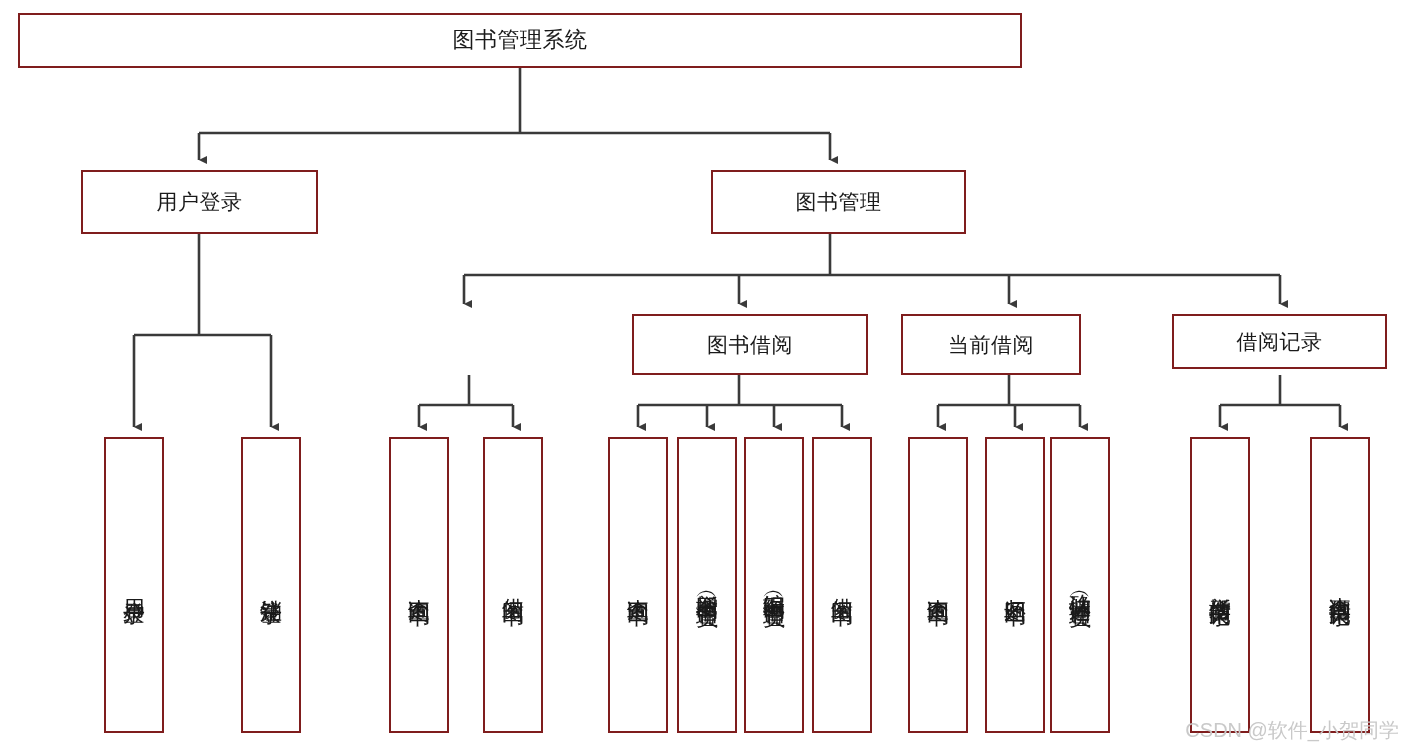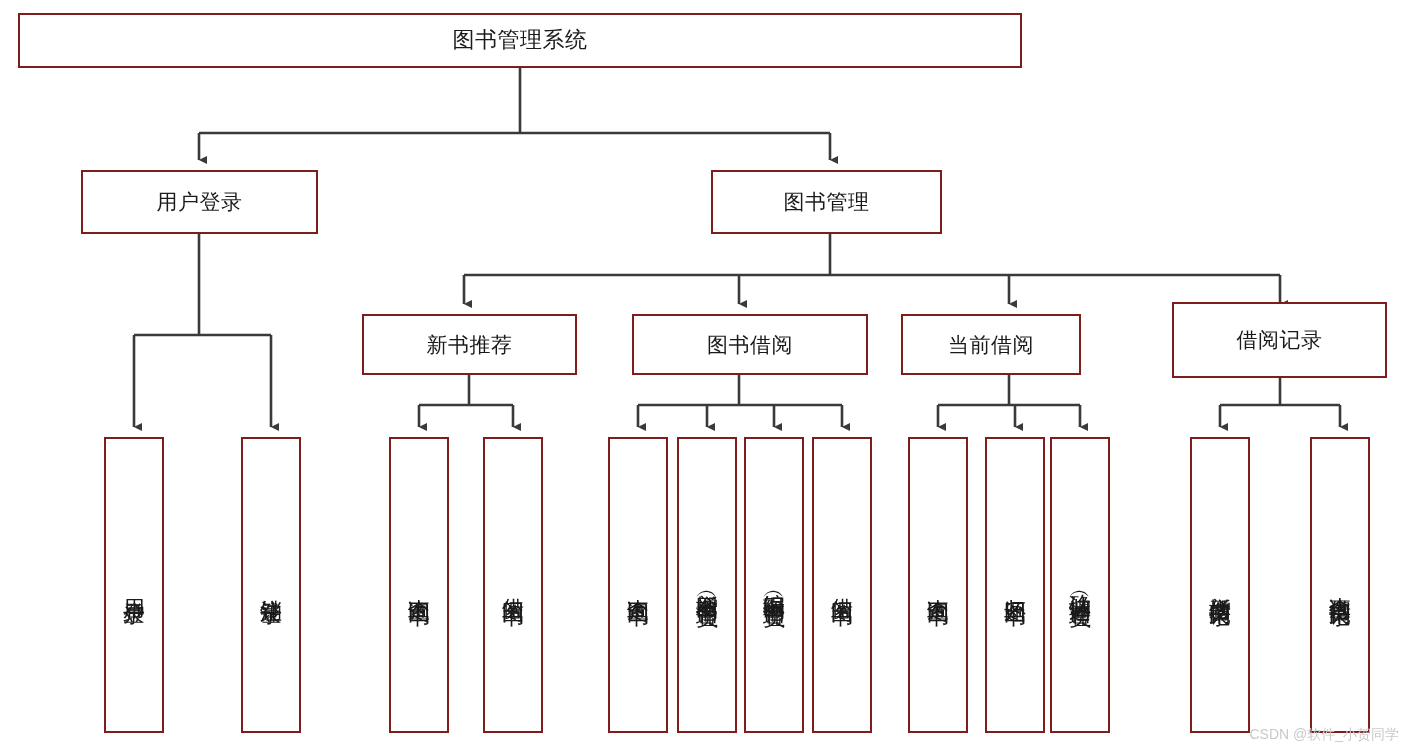--- a/index.html
+++ b/index.html
@@ -54,21 +54,21 @@
     letter-spacing: 2px;
     line-height: 1.0;
     font-size: 22px;
   }
   .node-box.root .node-label { font-size: 22px; }
   .watermark {
     position: absolute;
     right: 6px;
     bottom: 3px;
     color: #c9c9c9;
-    font-size: 14px;
+    font-size: 20px;
     white-space: nowrap;
     user-select: none;
     margin-top: 32px;
   }
 </style>
 </head>
 <body>
 
 <div id="diagram-root">
 
@@ -141,34 +141,31 @@
     </g>
   </svg>
 
   <div class="node-box root" style="left:18px; top:13px; width:1004px; height:55px;">
     <span class="node-label">图书管理系统</span>
   </div>
 
   <div class="node-box" style="left:81px; top:170px; width:237px; height:64px;">
     <span class="node-label">用户登录</span>
   </div>
-  <div class="node-box" style="left:711px; top:170px; width:231px; height:64px;">
+  <div class="node-box" style="left:711px; top:170px; width:255px; height:64px;">
     <span class="node-label">图书管理</span>
   </div>
 
-  <div class="node-box" style="left:362px; top:314px; width:215px; height:61px;">
-    <span class="node-label">新书推荐</span>
-  </div>
   <div class="node-box" style="left:632px; top:314px; width:236px; height:61px;">
     <span class="node-label">图书借阅</span>
   </div>
   <div class="node-box" style="left:901px; top:314px; width:180px; height:61px;">
     <span class="node-label">当前借阅</span>
   </div>
-  <div class="node-box" style="left:1172px; top:302px; width:215px; height:76px;">
+  <div class="node-box" style="left:1172px; top:314px; width:215px; height:55px;">
     <span class="node-label">借阅记录</span>
   </div>
 
   <div class="node-box vertical" style="left:104px; top:437px; width:60px; height:296px;">
     <span class="node-label">用户登录</span>
   </div>
   <div class="node-box vertical" style="left:241px; top:437px; width:60px; height:296px;">
     <span class="node-label">注销登录</span>
   </div>
 

